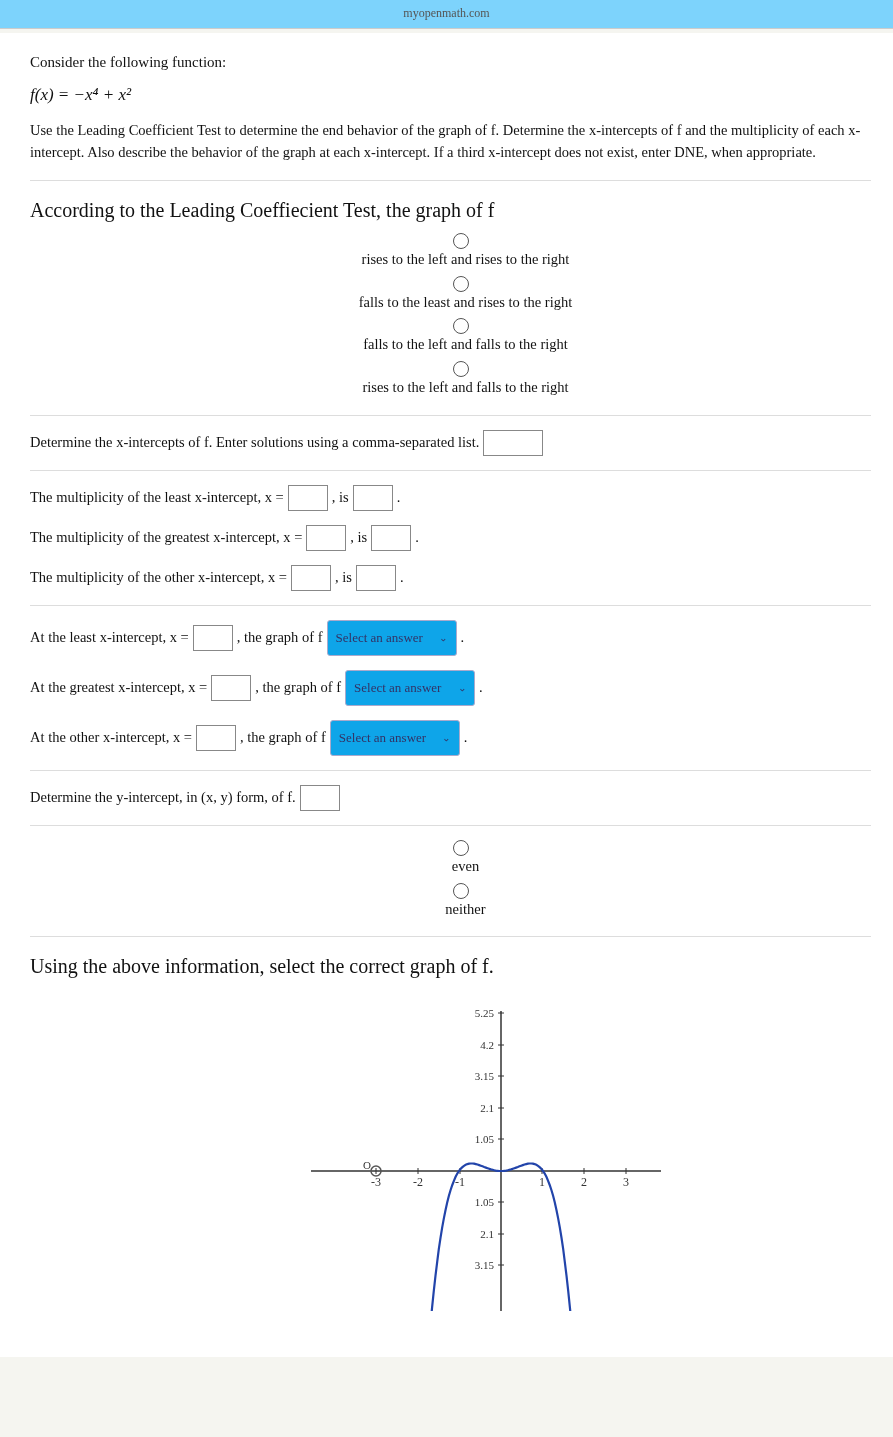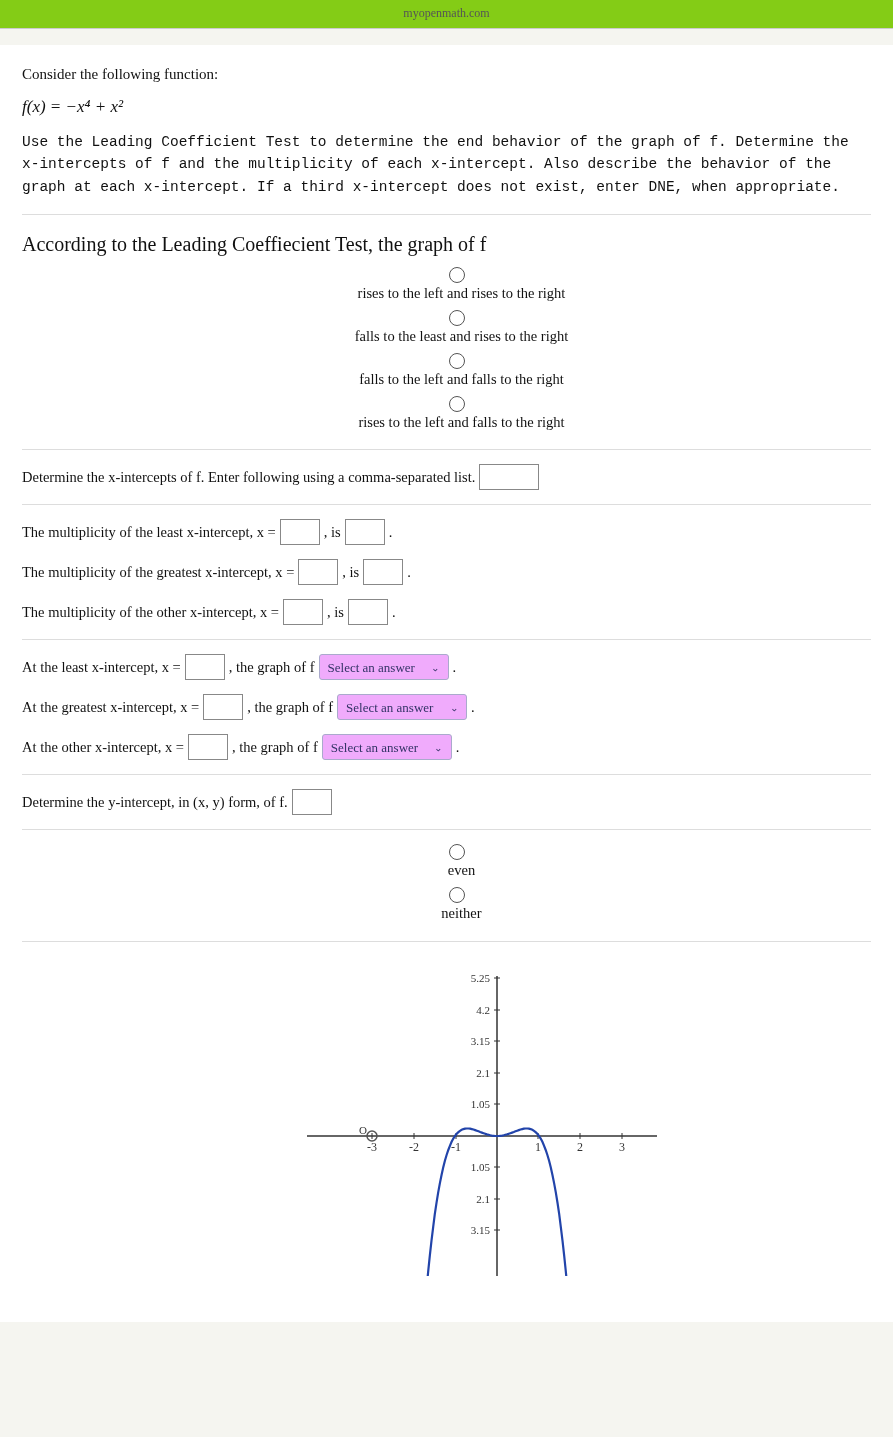--- a/index.html
+++ b/index.html
@@ -8,44 +8,43 @@
       background: #f5f5f0;
       color: #111;
       font-size: 15px;
       line-height: 1.5;
     }
     .top-bar {
       text-align: center;
       font-size: 12px;
       color: #555;
       padding: 4px 0 6px;
-      background: #84cc16;
+      background: #7dd3fc;
       border-bottom: 1px solid #ccc;
     }
     .page {
       background: #fff;
       max-width: 893px;
-      margin: 16px auto;
-      padding: 18px 22px 30px 22px;
+      margin: 4px auto;
+      padding: 18px 22px 30px 30px;
     }
     .section-title {
       font-size: 15px;
       font-weight: normal;
       margin-bottom: 8px;
     }
     .formula {
       font-style: italic;
       font-size: 17px;
       margin: 6px 0 12px 0;
     }
     .description {
       font-size: 14.5px;
       margin-bottom: 14px;
       line-height: 1.55;
-      font-family: Liberation Mono, monospace;
     }
     .question-block {
       margin-bottom: 16px;
     }
     .question-label {
       font-size: 20px;
       margin-bottom: 8px;
     }
     .radio-group {
       margin-left: 30px;
@@ -87,29 +86,29 @@
       display: flex;
       align-items: center;
       flex-wrap: wrap;
       gap: 4px;
       font-size: 14.5px;
       margin-bottom: 14px;
     }
     .select-answer {
       display: inline-flex;
       align-items: center;
-      background: #f0abfc;
+      background: #0ea5e9;
       border: 1px solid #aac;
       border-radius: 3px;
       padding: 2px 8px 2px 8px;
       font-size: 13px;
       color: #336;
       cursor: pointer;
       min-width: 130px;
-      height: 26px;
+      height: 36px;
       position: relative;
     }
     .select-answer::after {
       content: '⌃';
       font-size: 10px;
       margin-left: auto;
       color: #336;
       transform: rotate(180deg);
       display: inline-block;
     }
@@ -167,21 +166,21 @@
       <div class="radio-item">
         <span class="radio-circle"></span>
         <span>rises to the left and falls to the right</span>
       </div>
     </div>
   </div>
 
   <hr class="divider">
 
   <div class="inline-row">
-    <span>Determine the x-intercepts of f. Enter following using a comma-separated list.</span>
+    <span>Determine the x-intercepts of f. Enter solutions using a comma-separated list.</span>
     <span class="inline-input"></span>
   </div>
 
   <hr class="divider">
 
   <div class="inline-row">
     <span>The multiplicity of the least x-intercept, x =</span>
     <span class="inline-input-sm"></span>
     <span>, is</span>
     <span class="inline-input-sm"></span>
@@ -254,20 +253,21 @@
       <div class="radio-item">
         <span class="radio-circle"></span>
         <span>neither</span>
       </div>
     </div>
   </div>
 
   <hr class="divider">
 
   <div class="question-block">
+    <div class="question-label">Using the above information, select the correct graph of f.</div>
     <div class="graph-container">
       <svg class="graph" width="420" height="320" viewBox="-70 -20 420 320">
 
         <line x1="0" y1="160" x2="380" y2="160" stroke="#333" stroke-width="1.5"></line>
         <line x1="190" y1="0" x2="190" y2="310" stroke="#333" stroke-width="1.5"></line>
 
         <line x1="65" y1="157" x2="65" y2="163" stroke="#333" stroke-width="1"></line>
         <text x="65" y="175" text-anchor="middle" font-size="12" fill="#333">-3</text>
 
         <line x1="107" y1="157" x2="107" y2="163" stroke="#333" stroke-width="1"></line>

